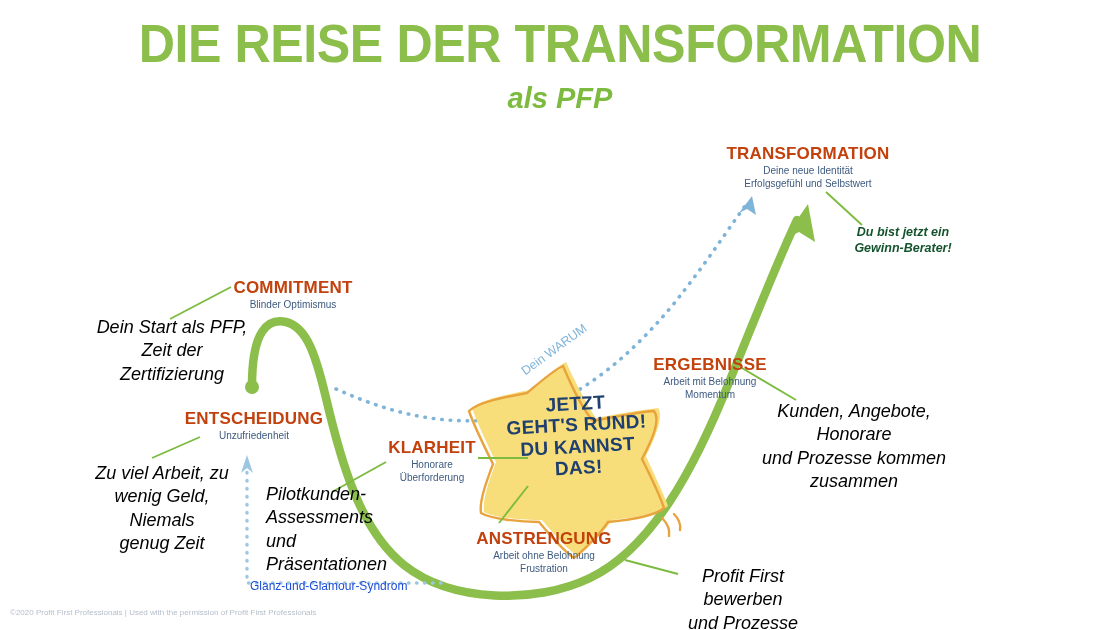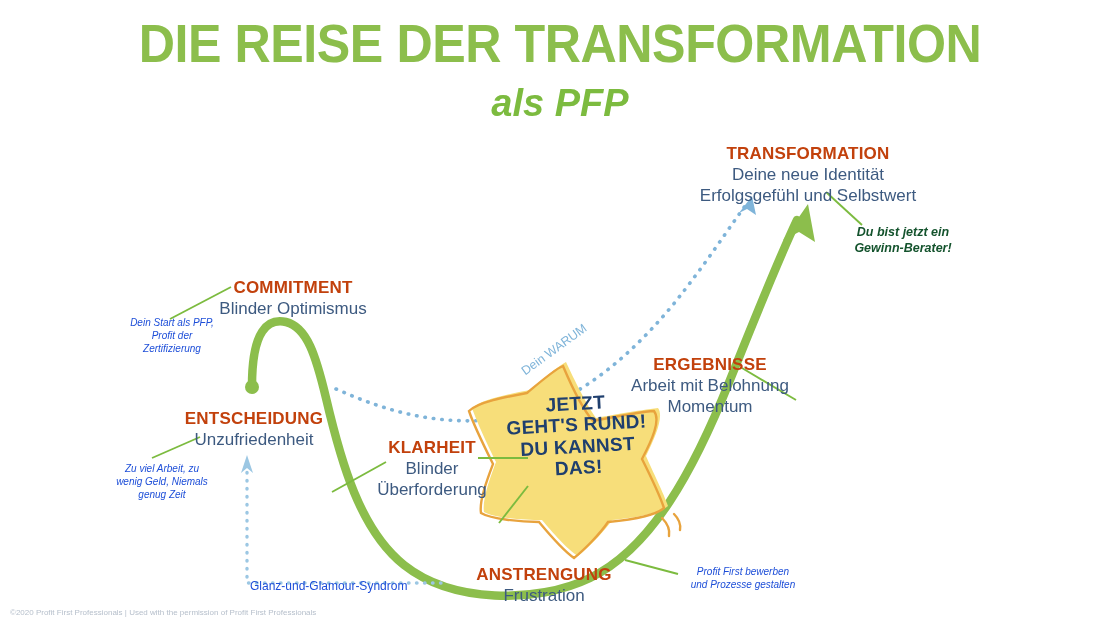--- a/index.html
+++ b/index.html
@@ -20,45 +20,45 @@
     font-size:54px;
     font-weight:bold;
     letter-spacing:-0.5px;
     color:#8CBE4C;
     font-family:"Liberation Sans", sans-serif;
     transform:scaleX(0.93);
   }
   .title-sub{
     position:absolute;left:0;top:82px;width:1120px;
     text-align:center;
-    font-size:38px;
+    font-size:29px;
     font-weight:bold;
     font-style:italic;
     color:#7CBB3F;
     font-family:"Liberation Sans", sans-serif;
   }
 
   
   #art{position:absolute;left:0;top:0;width:1120px;height:630px;}
 
   
   .stage-label{position:absolute;text-align:center;line-height:1.18;}
   .stage-head{
     font-size:17px;font-weight:bold;color:#c2410c;
     letter-spacing:0.2px;white-space:nowrap;
   }
   .stage-sub{
-    font-size:17px;color:#3D5A80;font-weight:normal;margin-top:1px;
+    font-size:10px;color:#3D5A80;font-weight:normal;margin-top:1px;
     white-space:nowrap;
   }
 
   
   .note{
     position:absolute;text-align:center;line-height:1.30;
-    font-size:10px;font-style:italic;color:#1d4ed8;
+    font-size:18px;font-style:italic;color:#000000;
   }
   .note-green{color:#14532d;font-weight:bold;font-size:12.5px;}
 
   
   .syndrome{
     position:absolute;
     font-size:12px;color:#1d4ed8;
     white-space:nowrap;
   }
   .warum{
@@ -181,59 +181,70 @@
     <div class="stage-sub">Blinder Optimismus</div>
   </div>
 
   <div class="stage-label" style="left:142px;top:409px;width:224px;">
     <div class="stage-head">ENTSCHEIDUNG</div>
     <div class="stage-sub">Unzufriedenheit</div>
   </div>
 
   <div class="stage-label" style="left:352px;top:438px;width:160px;">
     <div class="stage-head">KLARHEIT</div>
-    <div class="stage-sub">Blinder</div>
+    <div class="stage-sub">Honorare</div>
     <div class="stage-sub">Überforderung</div>
   </div>
 
-  <div class="stage-label" style="left:434px;top:529px;width:220px;margin-top:36px;">
+  <div class="stage-label" style="left:434px;top:529px;width:220px;">
     <div class="stage-head">ANSTRENGUNG</div>
+    <div class="stage-sub">Arbeit ohne Belohnung</div>
     <div class="stage-sub">Frustration</div>
   </div>
 
   <div class="stage-label" style="left:600px;top:355px;width:220px;">
     <div class="stage-head">ERGEBNISSE</div>
     <div class="stage-sub">Arbeit mit Belohnung</div>
     <div class="stage-sub">Momentum</div>
   </div>
 
   <div class="stage-label" style="left:676px;top:144px;width:264px;">
     <div class="stage-head">TRANSFORMATION</div>
     <div class="stage-sub">Deine neue Identität</div>
     <div class="stage-sub">Erfolgsgefühl und Selbstwert</div>
   </div>
 
   <div class="note" style="left:96px;top:316px;width:152px;">
     <div>Dein Start als PFP,</div>
-    <div>Profit der</div>
+    <div>Zeit der</div>
     <div>Zertifizierung</div>
   </div>
 
   <div class="note" style="left:84px;top:462px;width:156px;">
     <div>Zu viel Arbeit, zu</div>
     <div>wenig Geld, Niemals</div>
     <div>genug Zeit</div>
   </div>
 
+  <div class="note" style="left:266px;top:483px;width:130px;text-align:left;">
+    <div>Pilotkunden-</div>
+    <div>Assessments und</div>
+    <div>Präsentationen</div>
+  </div>
 
   <div class="note" style="left:668px;top:565px;width:150px;text-align:center;">
     <div>Profit First bewerben</div>
     <div>und Prozesse gestalten</div>
   </div>
 
+  <div class="note" style="left:760px;top:400px;width:188px;">
+    <div>Kunden, Angebote, Honorare</div>
+    <div>und Prozesse kommen</div>
+    <div>zusammen</div>
+  </div>
 
   <div class="note note-green" style="left:838px;top:224px;width:130px;">
     <div>Du bist jetzt ein</div>
     <div>Gewinn-Berater!</div>
   </div>
 
   <div class="star-text">
     <div class="sl1">JETZT</div>
     <div class="sl2">GEHT'S RUND!</div>
     <div class="sl3">DU KANNST</div>

